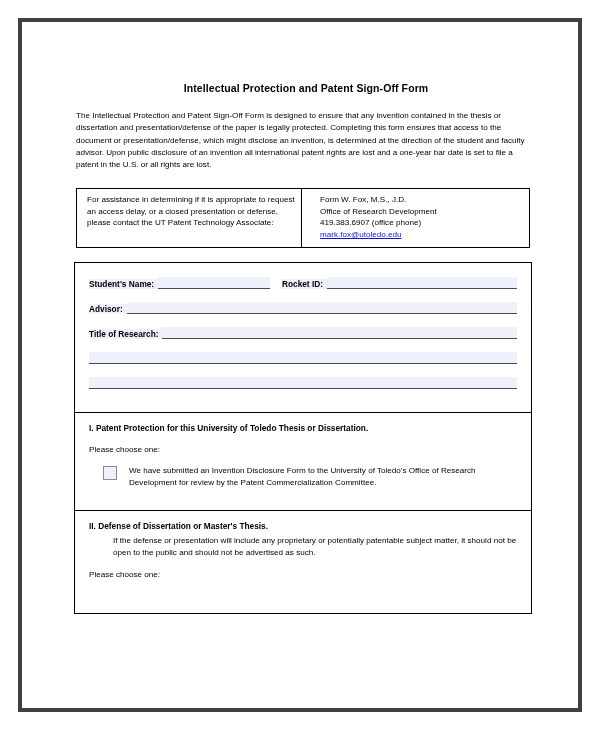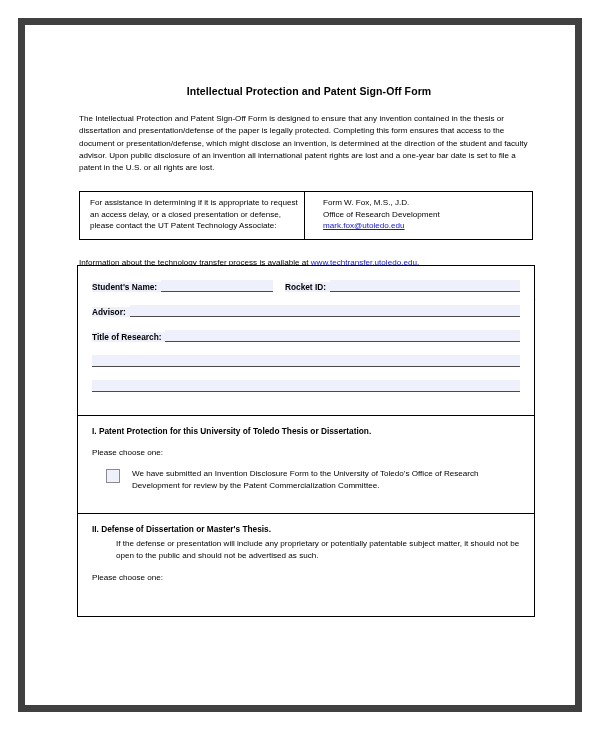--- a/index.html
+++ b/index.html
@@ -13,21 +13,21 @@
     font-family: "Liberation Sans", sans-serif;
     color: #000000;
     overflow: hidden;
   }
   .page {
     position: absolute;
     left: 18px;
     top: 18px;
     width: 564px;
     height: 694px;
-    border: 7px solid #404040;
+    border: 4px solid #404040;
     background: #ffffff;
     box-sizing: border-box;
     overflow: hidden;
   }
   .content {
     position: absolute;
     left: 54px;
     top: 60px;
     width: 460px;
   }
@@ -183,20 +183,21 @@
 
     <p class="para">The Intellectual Protection and Patent Sign-Off Form is designed to ensure that any invention contained in the thesis or dissertation and presentation/defense of the paper is legally protected. Completing this form ensures that access to the document or presentation/defense, which might disclose an invention, is determined at the direction of the student and faculty advisor. Upon public disclosure of an invention all international patent rights are lost and a one-year bar date is set to file a patent in the U.S. or all rights are lost.</p>
 
     <div class="contact-box">
       <div class="contact-cell left">
         <div class="contact-line">For assistance in determining if it is appropriate to request an access delay, or a closed presentation or defense, please contact the UT Patent Technology Associate:</div>
       </div>
       <div class="contact-cell right">
         <div class="contact-line">Form W. Fox, M.S., J.D.</div>
         <div class="contact-line">Office of Research Development</div>
+        <div class="contact-line">419.383.6907 (office phone)</div>
         <div class="contact-line"><a class="link" href="#">mark.fox@utoledo.edu</a></div>
       </div>
     </div>
 
     <div class="info-line">
       <span>Information about the technology transfer process is available at </span><a class="link" href="#">www.techtransfer.utoledo.edu</a><span>.</span>
     </div>
 
     <div class="instructions">
       <b>Instructions:</b><span> This form must accompany the </span><i>Acceptance of Thesis or Dissertation for Defense</i><span> form and be submitted no later than fifteen (15) business days prior your scheduled defense date. Failure to submit this document could prevent or significantly delay the awarding of the degree. Electronic submission encouraged.</span>

